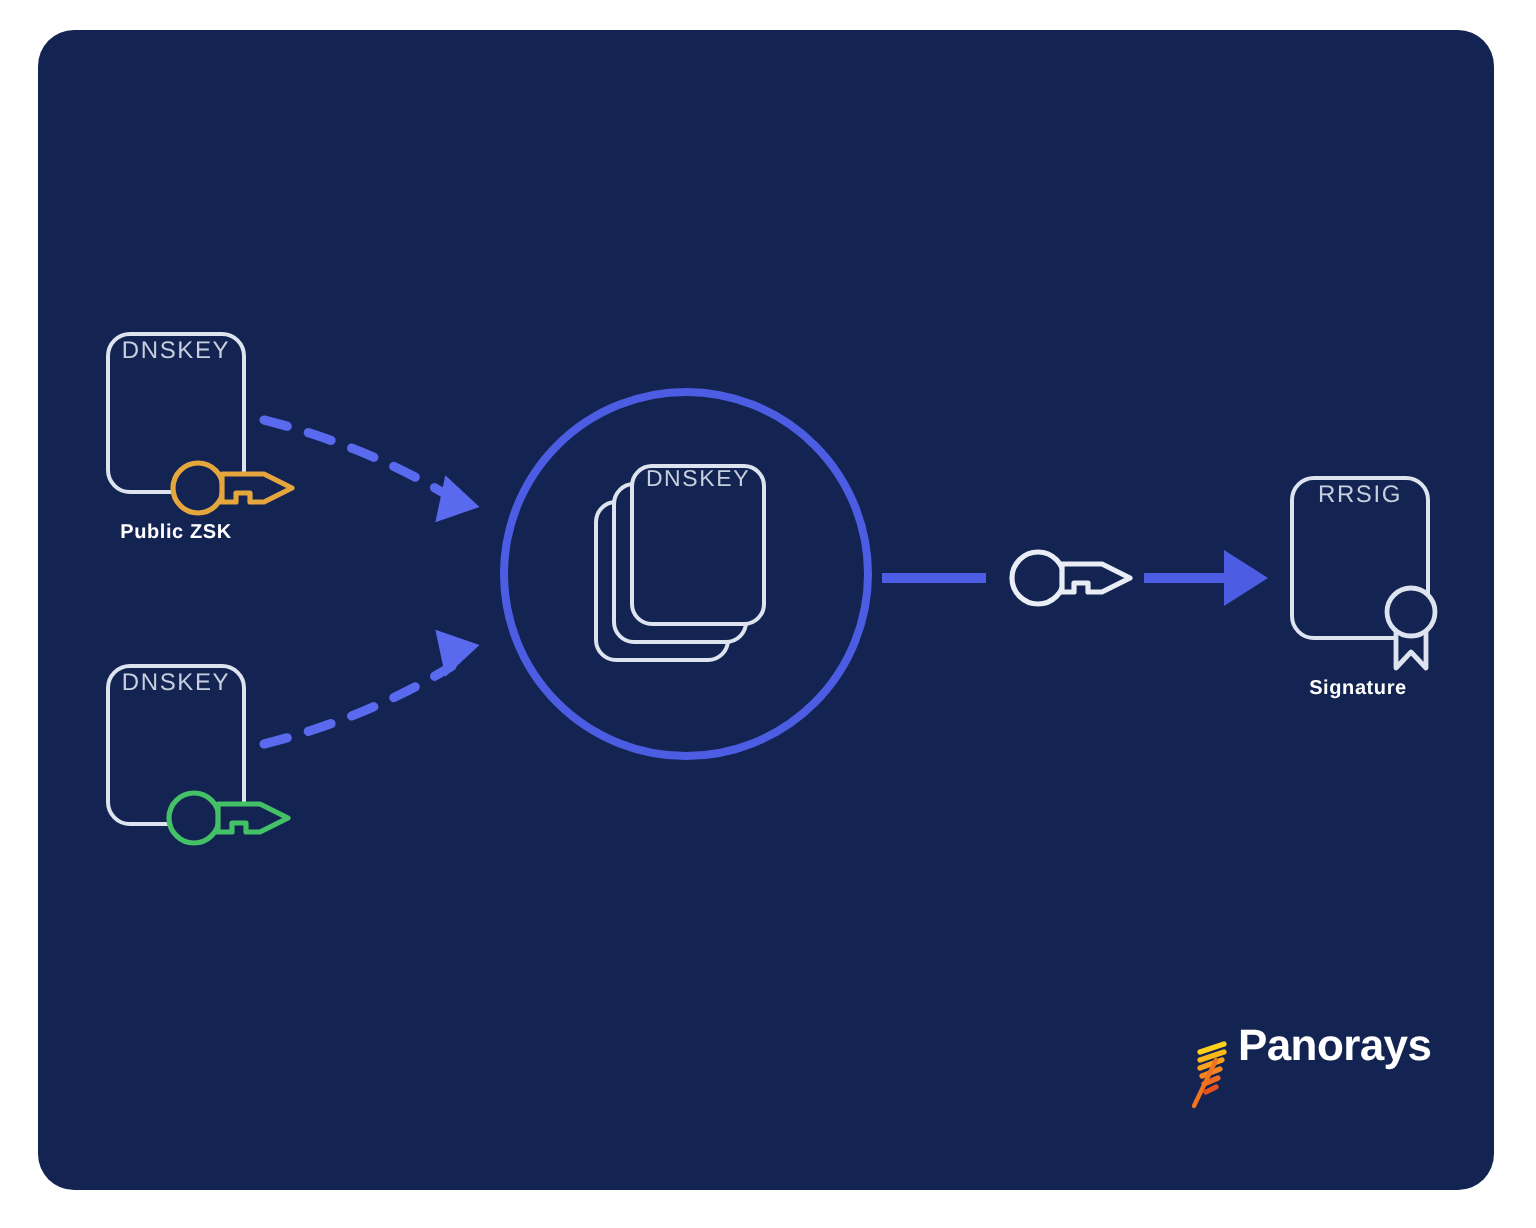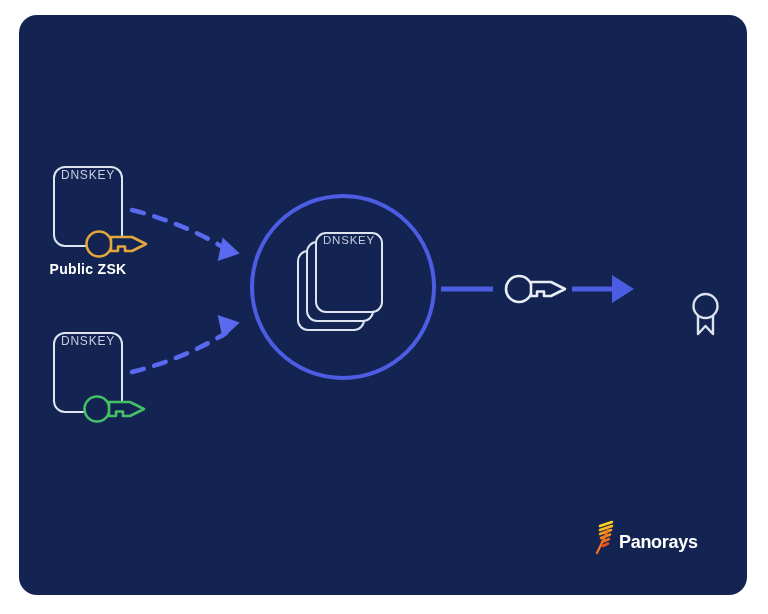--- a/index.html
+++ b/index.html
@@ -21,36 +21,36 @@
   .doc-text{
     font-size:12px;letter-spacing:0.8px;color:var(--doc-text,#c7cedd);
   }
   .big-circle{
     position:absolute;left:250px;top:194px;width:186px;height:186px;
     box-sizing:border-box;border:4px solid var(--accent,#4c5de3);
     border-radius:50%;
   }
   .caption{
     position:absolute;width:140px;text-align:center;
-    font-size:14px;font-weight:bold;letter-spacing:0.3px;
+    font-size:10px;font-weight:bold;letter-spacing:0.3px;
     color:var(--label-text,#ffffff);
   }
   .overlay{position:absolute;left:0;top:0;width:768px;height:614px;pointer-events:none;}
   .stroke-accent{stroke:var(--accent,#4c5de3);}
   .fill-accent{fill:var(--accent,#4c5de3);}
   .stroke-dashed{stroke:var(--dashed,#5a6aee);}
   .fill-dashed{fill:var(--dashed,#5a6aee);}
   .key{fill:var(--card-bg,#132452);stroke-width:2.6;stroke-linejoin:round;}
   .key-zsk{stroke:var(--zsk-key,#e4a63d);}
   .key-ksk{stroke:var(--ksk-key,#44c167);}
   .key-sign{stroke:var(--sign-key,#e9edf6);}
   .seal{fill:var(--card-bg,#132452);stroke:var(--doc-border,#dde3ef);stroke-width:2.4;stroke-linejoin:round;}
   .wordmark{
-    position:absolute;left:619px;top:532px;
-    font-size:18px;font-weight:bold;letter-spacing:-0.3px;
+    position:absolute;left:619px;top:510px;
+    font-size:22px;font-weight:bold;letter-spacing:-0.3px;
     color:var(--label-text,#ffffff);
   }
 </style>
 </head>
 <body>
 
 <div class="stage">
 
   <div class="card"></div>
 
@@ -63,22 +63,26 @@
   <div class="doc" style="left:53px;top:332px;width:70px;height:81px;">
     <span class="doc-text">DNSKEY</span>
   </div>
 
   <div class="doc" style="left:297px;top:250px;width:68px;height:81px;border-radius:11px;"></div>
   <div class="doc" style="left:306px;top:241px;width:68px;height:81px;border-radius:11px;"></div>
   <div class="doc" style="left:315px;top:232px;width:68px;height:81px;border-radius:11px;">
     <span class="doc-text" style="font-size:11.5px;">DNSKEY</span>
   </div>
 
+  <div class="doc" style="left:645px;top:238px;width:70px;height:82px;">
+    <span class="doc-text">RRSIG</span>
+  </div>
 
   <div class="caption" style="left:18px;top:261px;">Public ZSK</div>
+  <div class="caption" style="left:609px;top:339px;">Signature</div>
 
   <svg class="overlay" viewBox="0 0 768 614">
 
     <g>
       <path d="M132,210 C168,219 200,233 226,249" fill="none" class="stroke-dashed" stroke-width="4.6" stroke-linecap="round" stroke-dasharray="12 11"></path>
       <polygon points="220,239 240,251 220,263" class="fill-dashed" transform="rotate(12 228 251)"></polygon>
     </g>
 
     <g>
       <path d="M132,372 C168,363 200,349 226,333" fill="none" class="stroke-dashed" stroke-width="4.6" stroke-linecap="round" stroke-dasharray="12 11"></path>

